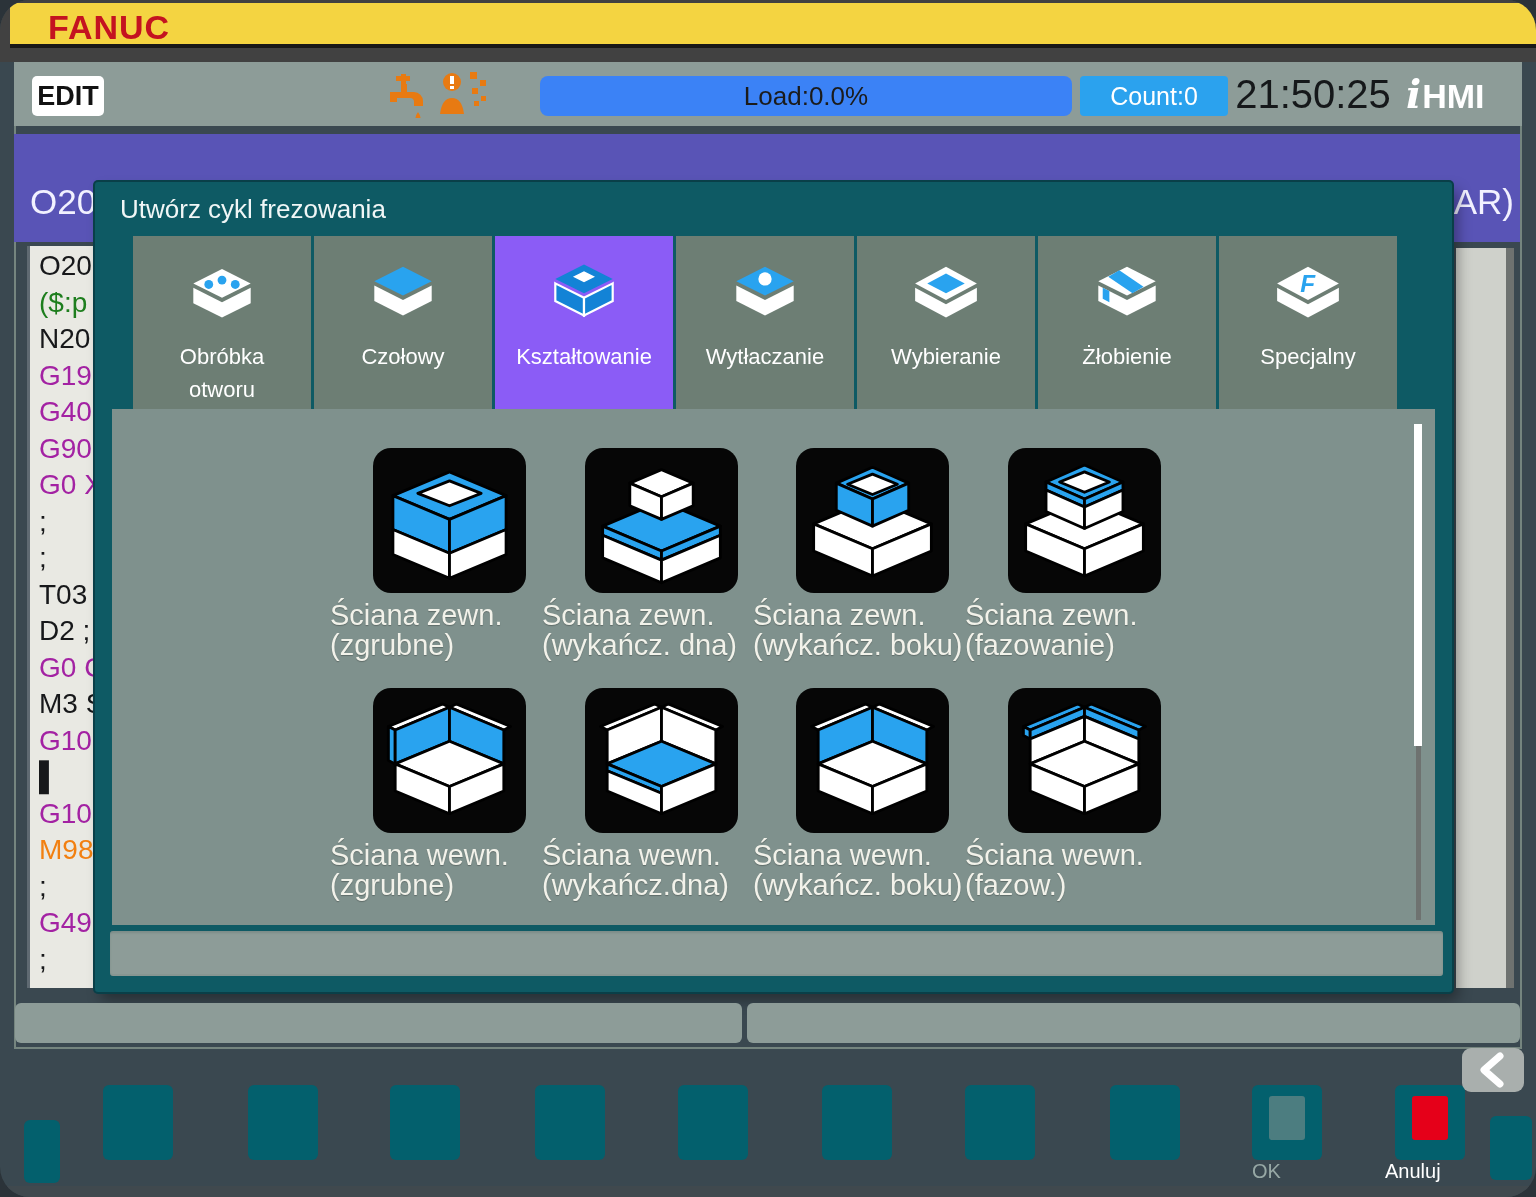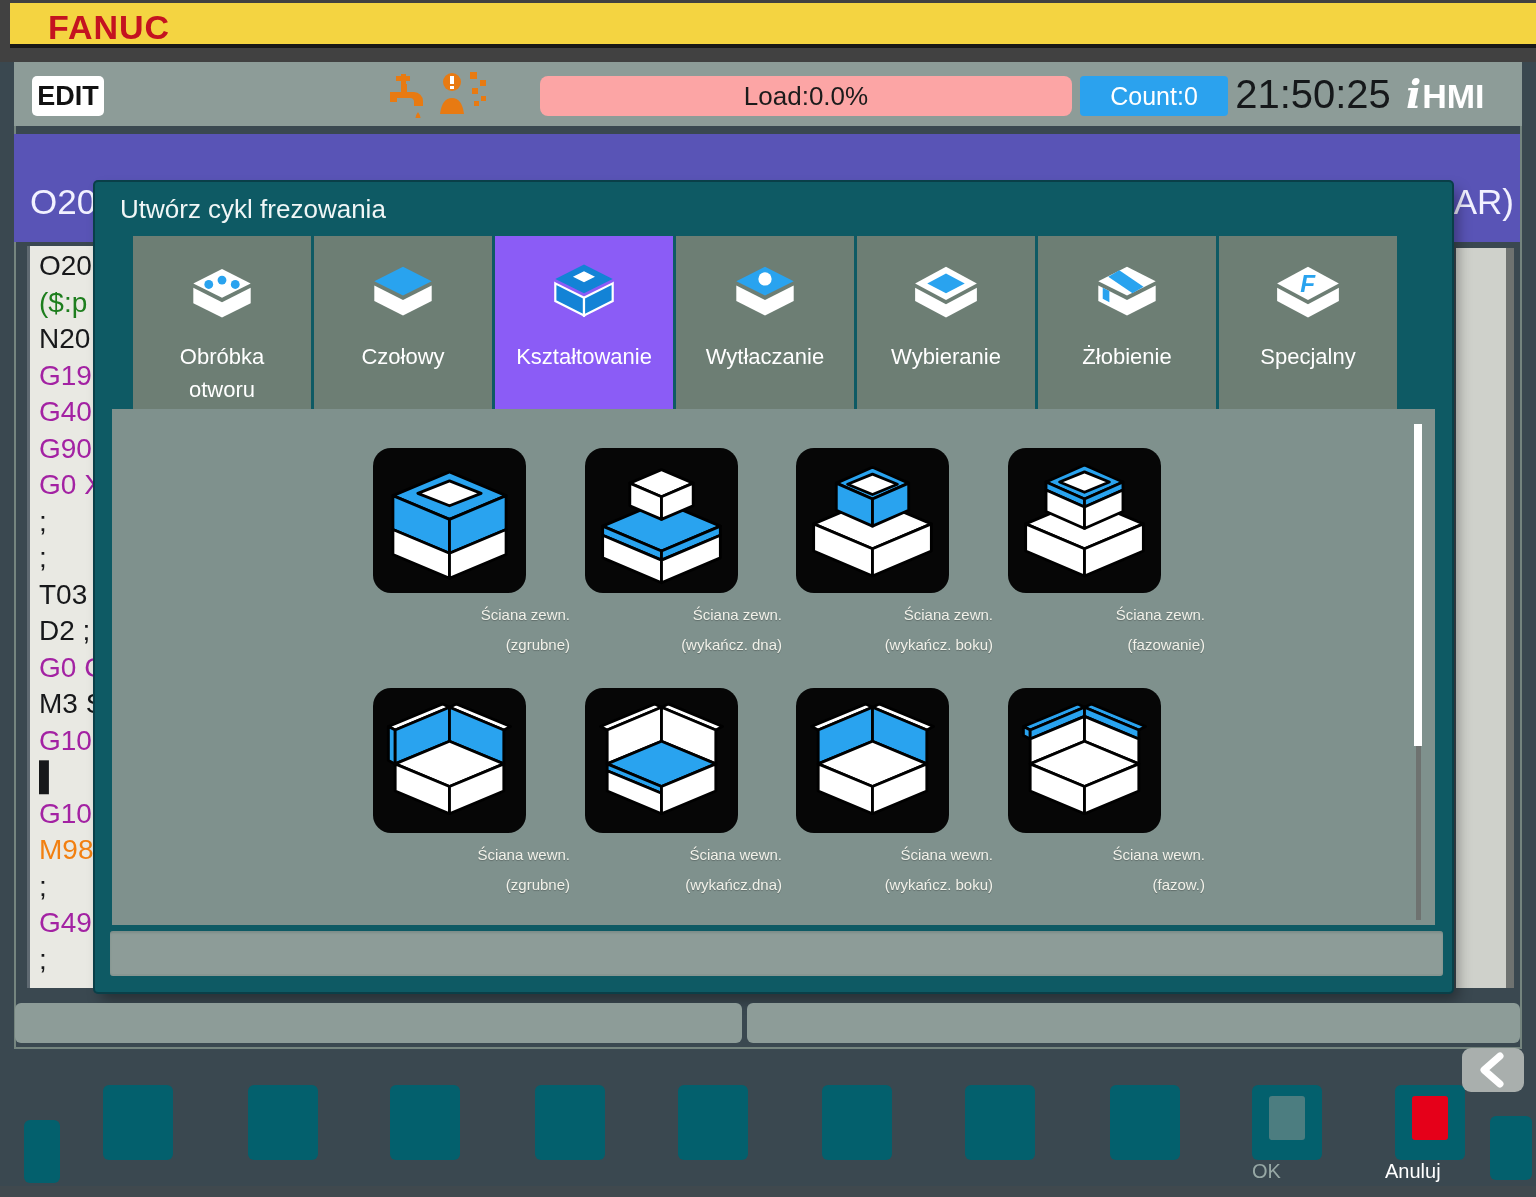--- a/index.html
+++ b/index.html
@@ -1,30 +1,30 @@
 <!DOCTYPE html>
 <html><head>
 <meta charset="utf-8">
 <style>
   html,body{margin:0;padding:0;background:#2b3339;}
   .screen{position:relative;width:1536px;height:1197px;background:#3a4850;overflow:hidden;
-          font-family:"Liberation Sans",sans-serif;}
+          font-family:"Liberation Sans",sans-serif;border-radius:30px;}
   .abs{position:absolute;}
   
   .topbar{left:0;top:0;width:1536px;height:62px;background:#414141;}
   .yellow{left:10px;top:3px;width:1526px;height:41px;background:#f4d441;border-bottom:4px solid #181818;}
   .fanuc{left:38px;top:5px;font-size:34px;font-weight:bold;color:#c41320;letter-spacing:1px;}
   .series{right:22px;top:6px;font-size:33px;font-weight:bold;color:#1c1c1c;}
   .series i{font-family:"DejaVu Serif",serif;font-size:37px;}
   
   .statusrow{left:14px;top:62px;width:1508px;height:64px;background:#8d9c98;}
   .winframe{left:14px;top:62px;width:1504px;height:983px;border:2px solid #75857f;pointer-events:none;}
   .editbtn{left:18px;top:14px;width:72px;height:40px;background:#fff;border-radius:5px;color:#121212;
            font-size:27px;font-weight:bold;display:flex;align-items:center;justify-content:center;}
-  .loadfield{left:526px;top:14px;width:532px;height:40px;background:#fca5a5;border-radius:8px;color:#1b1b1b;
+  .loadfield{left:526px;top:14px;width:532px;height:40px;background:#3b82f6;border-radius:8px;color:#1b1b1b;
            font-size:26px;display:flex;align-items:center;justify-content:center;}
   .countbtn{left:1066px;top:14px;width:148px;height:40px;background:#2ba2ee;border-radius:4px;color:#fff;
            font-size:25px;display:flex;align-items:center;justify-content:center;}
   .clock{left:1226px;top:10px;width:146px;height:44px;color:#15181a;font-size:40px;display:flex;align-items:center;justify-content:center;}
   .hmi{left:1392px;top:8px;font-size:34px;font-weight:bold;color:#fff;}
   .hmi i{font-family:"DejaVu Serif",serif;font-size:40px;font-weight:bold;margin-right:1px;}
   
   .pathbar{left:14px;top:134px;width:1506px;height:108px;background:#5954b6;}
   .pathline{left:16px;top:6px;font-size:29px;color:#eceafd;}
   .progline{left:16px;top:48px;right:10px;font-size:35px;color:#f2f1ff;display:flex;justify-content:space-between;width:1484px;}
@@ -45,21 +45,21 @@
   .tab{top:54px;width:178px;height:173px;background:#6d7e74;cursor:pointer;}
   .tab.sel{background:#8b5cf6;}
   .tabicon{position:absolute;left:52px;top:22px;}
   .tablabel{position:absolute;left:0;top:104px;width:178px;text-align:center;font-size:22px;color:#fff;
             line-height:33px;padding:0 14px;box-sizing:border-box;}
   .content{left:17px;top:227px;width:1323px;height:516px;background:#7f918d;}
   .sbthumb{left:1319px;top:242px;width:8px;height:322px;background:#fff;}
   .sbtrack{left:1321px;top:564px;width:5px;height:174px;background:#6e7270;}
   .tile{width:153px;height:145px;background:#060606;border-radius:18px;cursor:pointer;}
   .tile svg{position:absolute;left:8px;top:8px;}
-  .tlabel{width:240px;text-align:right;font-size:15px;line-height:30px;color:#f2f2ea;text-shadow:0 1px 1px rgba(0,0,0,.25);}
+  .tlabel{width:240px;text-align:left;font-size:29px;line-height:30px;color:#f2f2ea;text-shadow:0 1px 1px rgba(0,0,0,.25);}
   .dlgbottom{left:15px;top:749px;width:1333px;height:45px;background:#8d9c98;border-radius:3px;
              box-shadow:inset 0 -2px 0 #68787426, inset 0 2px 2px #5f6f6b55;}
   
   .msgbar{top:1003px;height:40px;background:#8d9c98;border-radius:6px;}
   
   .sk{background:#03606d;border-radius:6px;cursor:pointer;}
   .skinner{position:absolute;left:17px;top:11px;width:36px;height:44px;border-radius:3px;}
   .sklabel{top:1160px;text-align:left;font-size:20px;}
   .chevbtn{left:1462px;top:1048px;width:62px;height:44px;background:#a9afad;border-radius:9px;cursor:pointer;}
   .bottomstrip{left:0;top:1186px;width:1536px;height:11px;background:#40494e;}

